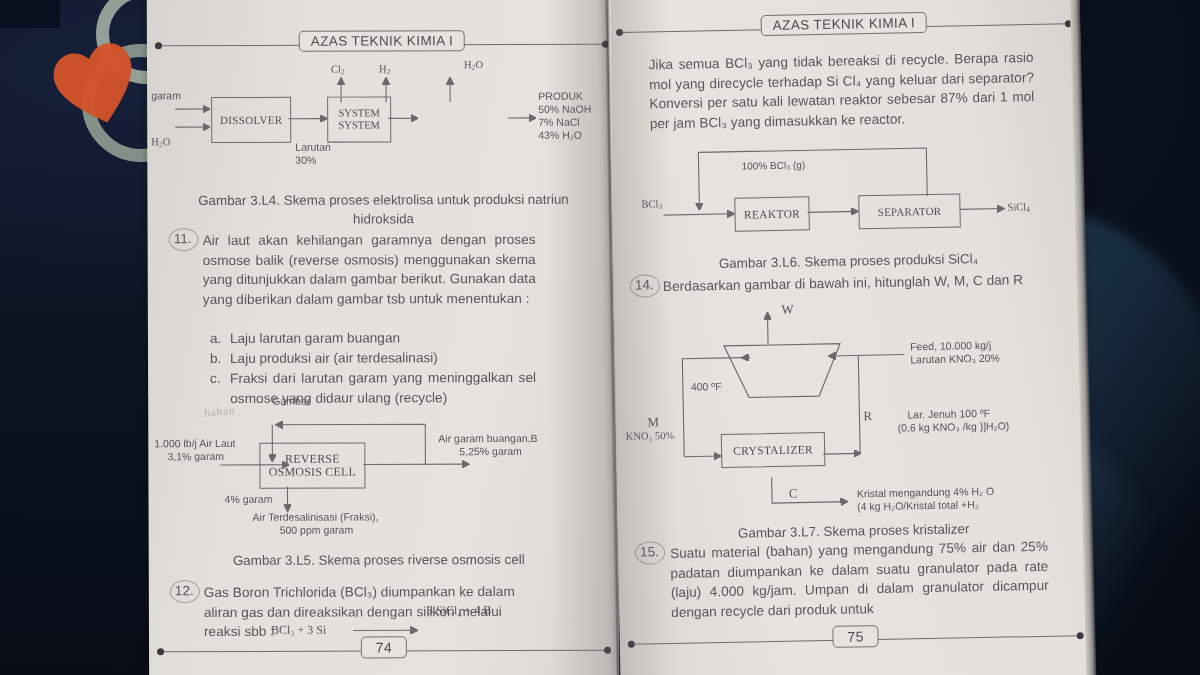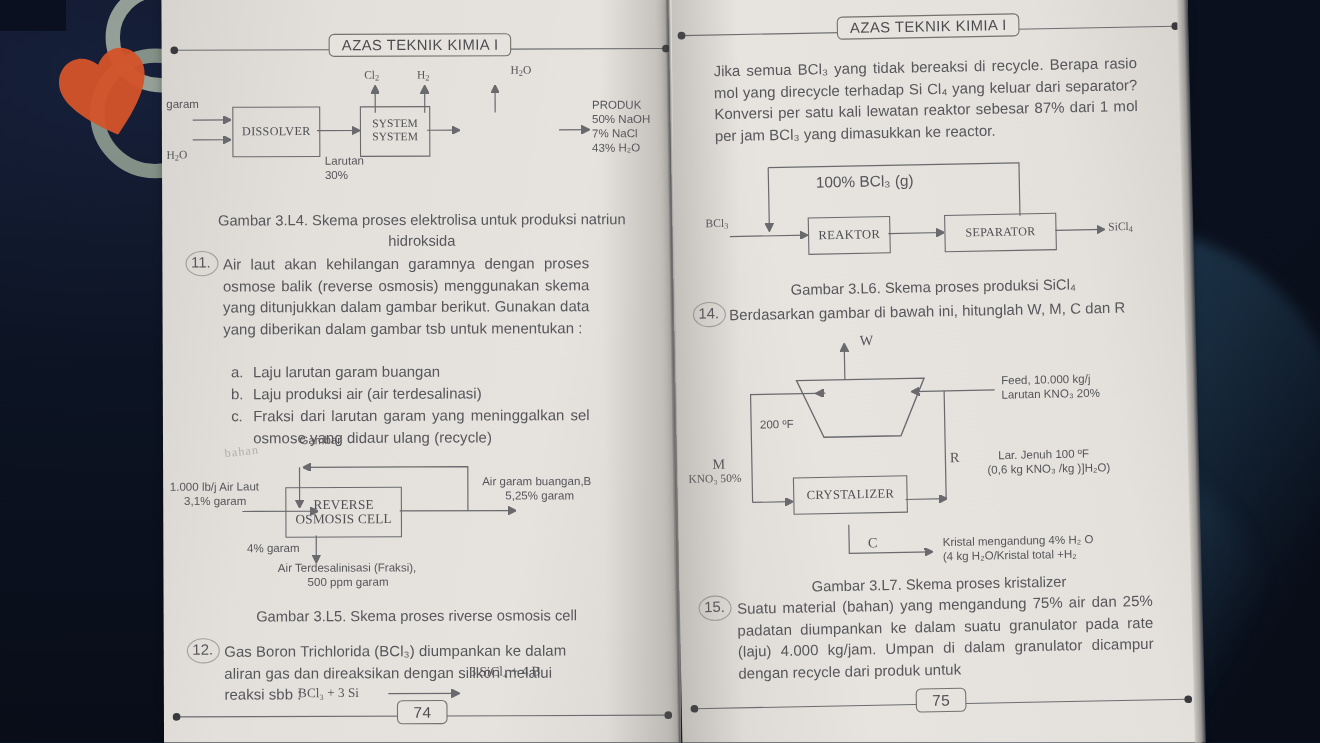--- a/index.html
+++ b/index.html
@@ -260,21 +260,21 @@
             <line x1="348" y1="72" x2="392" y2="72" stroke-width="1.1" marker-end="url(#ah4)"></line>
           </svg>
 
           <div class="dbox" style="left:123px;top:56px;width:73px;height:32px;font-size:11.5px;letter-spacing:.3px;">
             <span>REAKTOR</span>
           </div>
           <div class="dbox" style="left:247px;top:56px;width:100px;height:32px;font-size:11px;letter-spacing:.2px;">
             <span>SEPARATOR</span>
           </div>
 
-          <div class="dlabel" style="left:131px;top:18px;font-size:14px;">100% BCl₃ (g)</div>
+          <div class="dlabel" style="left:131px;top:18px;font-size:10px;">100% BCl₃ (g)</div>
           <div class="dlabel serif" style="left:30px;top:54px;">BCl<sub>3</sub></div>
           <div class="dlabel serif" style="left:396px;top:64px;">SiCl<sub>4</sub></div>
         </div>
 
         <div class="caption" style="left:40px;top:262px;width:392px;">Gambar 3.L6. Skema proses produksi SiCl₄</div>
 
         <div class="numcircle" style="left:22px;top:284px;">14.</div>
         <div class="para nojust" style="left:50px;top:284px;width:380px;">Berdasarkan gambar di bawah ini, hitunglah W, M, C dan R</div>
 
         <div class="dg" style="left:0;top:316px;width:472px;height:210px;">
@@ -300,21 +300,21 @@
             <path d="M 244 148 L 244 50" fill="none" stroke-width="1.1"></path>
 
             <path d="M 155 170 L 155 196 L 230 196" fill="none" stroke-width="1.1" marker-end="url(#ah5)"></path>
           </svg>
 
           <div class="dbox" style="left:105px;top:126px;width:102px;height:32px;font-size:11.5px;letter-spacing:.3px;">
             <span>CRYSTALIZER</span>
           </div>
 
           <div class="dlabel serif" style="left:168px;top:-4px;font-size:13px;">W</div>
-          <div class="dlabel" style="left:76px;top:72px;">200 ºF</div>
+          <div class="dlabel" style="left:76px;top:72px;">400 ºF</div>
           <div class="dlabel" style="left:296px;top:36px;">Feed, 10.000 kg/j</div>
           <div class="dlabel" style="left:296px;top:49px;">Larutan KNO₃ 20%</div>
           <div class="dlabel serif" style="left:32px;top:106px;font-size:13px;">M</div>
           <div class="dlabel serif" style="left:10px;top:120px;">KNO₃ 50%</div>
           <div class="dlabel serif" style="left:248px;top:104px;font-size:13px;">R</div>
           <div class="dlabel" style="left:292px;top:104px;">Lar. Jenuh 100 ºF</div>
           <div class="dlabel" style="left:282px;top:117px;">(0,6 kg KNO₃ /kg )]H₂O)</div>
           <div class="dlabel serif" style="left:172px;top:180px;font-size:13px;">C</div>
           <div class="dlabel" style="left:240px;top:182px;">Kristal mengandung 4% H₂ O</div>
           <div class="dlabel" style="left:240px;top:195px;">(4 kg H₂O/Kristal total +H₂</div>

